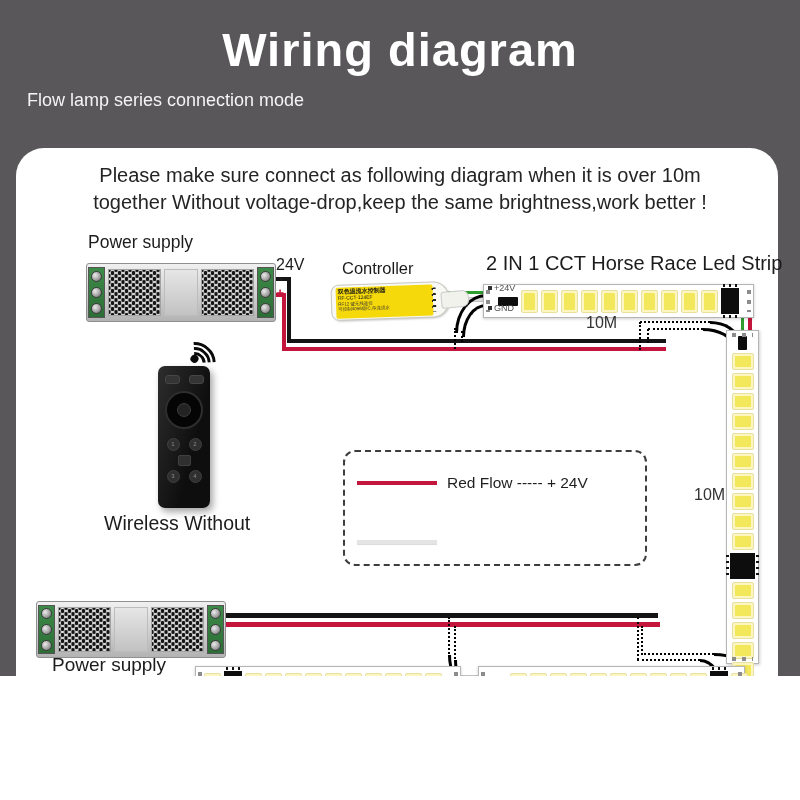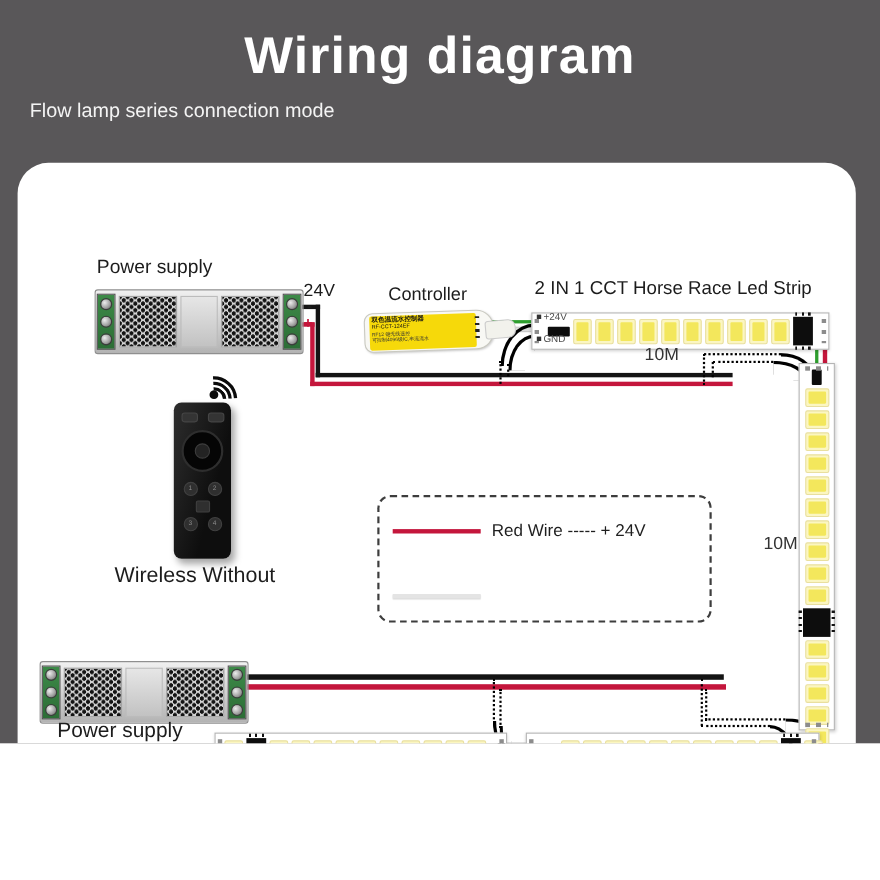--- a/index.html
+++ b/index.html
@@ -113,20 +113,24 @@
 </head>
 <body>
 
 <div id="page">
 
   <div class="header-title">Wiring diagram</div>
   <div class="header-sub">Flow lamp series connection mode</div>
 
   <div class="panel"></div>
 
+  <div class="notice">
+    <div>Please make sure connect as following diagram when it is over 10m</div>
+    <div>together Without voltage-drop,keep the same brightness,work better !</div>
+  </div>
 
   <div class="w blk" style="left:272px;top:277px;width:19px;height:4px;"></div>
   <div class="w blk" style="left:287px;top:277px;width:4px;height:66px;"></div>
   <div class="w blk" style="left:287px;top:339px;width:379px;height:4px;"></div>
   <div class="w redw" style="left:272px;top:293px;width:14px;height:4px;"></div>
   <div class="w redw" style="left:282px;top:293px;width:4px;height:58px;"></div>
   <div class="w redw" style="left:282px;top:347px;width:384px;height:4px;"></div>
 
   <div class="w grn" style="left:446px;top:291px;width:40px;height:3px;"></div>
   <div class="w gry" style="left:446px;top:298px;width:40px;height:3px;"></div>
@@ -186,34 +190,34 @@
     <div class="term">
         <div class="screw"></div>
         <div class="screw"></div>
         <div class="screw"></div>
       </div>
   </div>
   <div class="lbl" style="left:276px;top:256px;font-size:16px;">24V</div>
   <div class="lbl" style="left:279px;top:270px;font-size:14px;font-weight:bold;">-</div>
   <div class="lbl" style="left:276px;top:285px;font-size:14px;font-weight:bold;color:#c4163c;">+</div>
 
-  <div class="lbl" style="left:353px;top:259px;font-size:16.5px;">Controller</div>
+  <div class="lbl" style="left:342px;top:259px;font-size:16.5px;">Controller</div>
   <div class="ctrl">
     <div class="body"></div>
     <div class="nozzle"></div>
     <div class="sticker">
       <div class="s1">双色温流水控制器</div>
       <div class="s2">RF-CCT-124EF</div>
       <div class="s3">RF12 键无线遥控</div>
       <div class="s4">可控制4096级IC,串流流水</div>
     </div>
     <div class="pins"></div>
   </div>
 
-  <div class="lbl" style="left:486px;top:252px;font-size:17px;">2 IN 1 CCT Horse Race Led Strip</div>
+  <div class="lbl" style="left:486px;top:252px;font-size:20px;">2 IN 1 CCT Horse Race Led Strip</div>
 
   <div class="hstrip strip-top">
       <i class="res"></i>
       <i class="led"></i>
       <i class="led"></i>
       <i class="led"></i>
       <i class="led"></i>
       <i class="led"></i>
       <i class="led"></i>
       <i class="led"></i>
@@ -273,21 +277,21 @@
     <div class="rm-row" style="margin-top:4px;">
         <div class="rm-num">3</div>
         <div class="rm-num">4</div>
       </div>
   </div>
   <div class="lbl" style="left:104px;top:512px;font-size:19.5px;">Wireless Without</div>
 
   <div class="legend">
     <div class="leg-row" style="top:22px;">
       <div class="swatch sw-red"></div>
-      <span>Red Wire ----- + 24V</span>
+      <span>Red Flow ----- + 24V</span>
     </div>
     <div class="leg-row" style="top:88px;">
       <div class="swatch sw-white"></div>
     </div>
   </div>
 
   <div class="psu psu-bottom">
     <div class="term">
         <div class="screw"></div>
         <div class="screw"></div>

